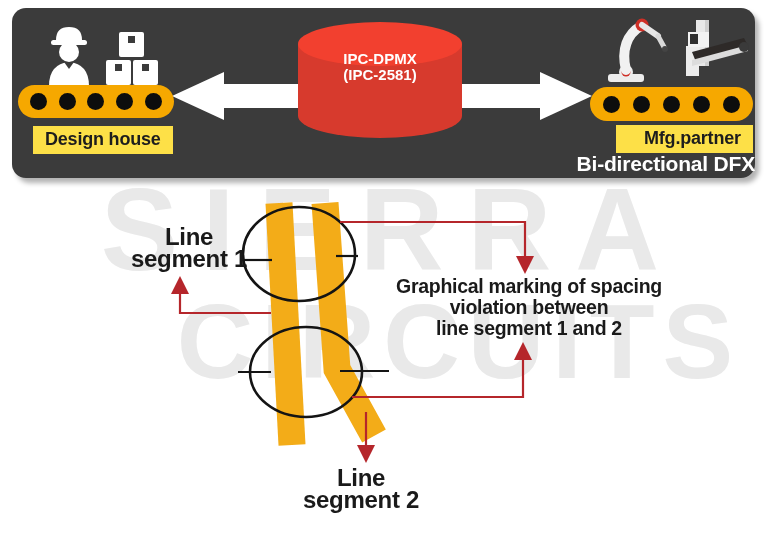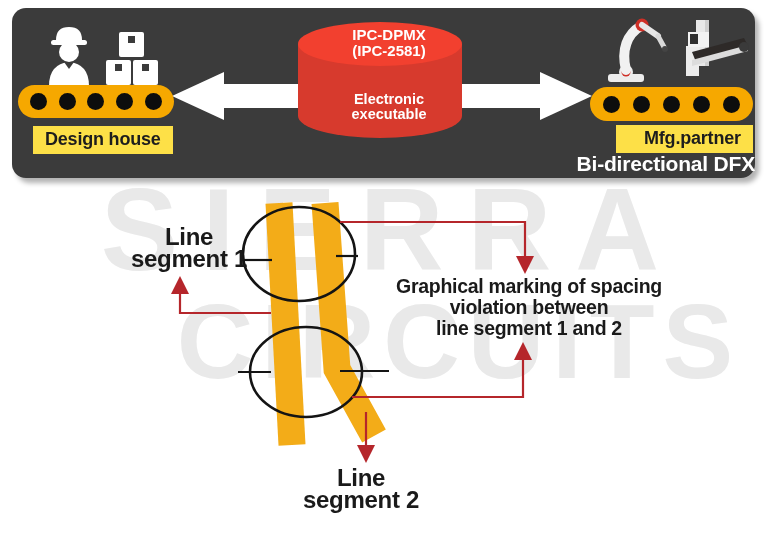--- a/index.html
+++ b/index.html
@@ -45,22 +45,22 @@
   .conveyor-right { left:578px; top:79px; width:163px; height:34px; }
   .dot { width:17px; height:17px; border-radius:50%; background:#0d0d0d; }
   .site-label {
     position:absolute; background:#fde047; color:#1d1d1d;
     font-weight:bold; font-size:18px; line-height:27px; height:28px;
     padding:0 12px; text-align:center; letter-spacing:-0.2px;
   }
   .label-design { left:21px;  top:118px; min-width:130px; }
   .label-mfg    { left:604px; top:117px; min-width:110px;padding-left:28px; }
   .cyl-text {
-    position:absolute; left:297px; width:160px; text-align:center; z-index:4;
-    color:#ffffff; font-weight:bold; white-space:pre-line;
+    position:absolute; left:288px; width:160px; text-align:center; z-index:4;
+    color:#ffffff; font-weight:bold; white-space:pre-line;margin-top:24px;
   }
   .cyl-top  { top:19px; font-size:15px; line-height:15.5px; }
   .cyl-body { top:84px; font-size:14.5px; line-height:15px; }
   .panel-caption {
     position:absolute; left:0; right:0; bottom:2px; text-align:right;
     color:#ffffff; font-weight:bold; font-size:21px; z-index:4;
     letter-spacing:-0.2px;
   }
 </style>
 </head>
@@ -173,17 +173,15 @@
     <div class="dot"></div>
     <div class="dot"></div>
     <div class="dot"></div>
   </div>
 
   <div class="site-label label-design">Design house</div>
   <div class="site-label label-mfg">Mfg.partner</div>
 
   <div class="cyl-text cyl-top">IPC-DPMX
 (IPC-2581)</div>
-  <div class="cyl-text cyl-body">Electronic
-executable</div>
 
   <div class="panel-caption">Bi-directional DFX</div>
 </div>
 
 </body></html>

